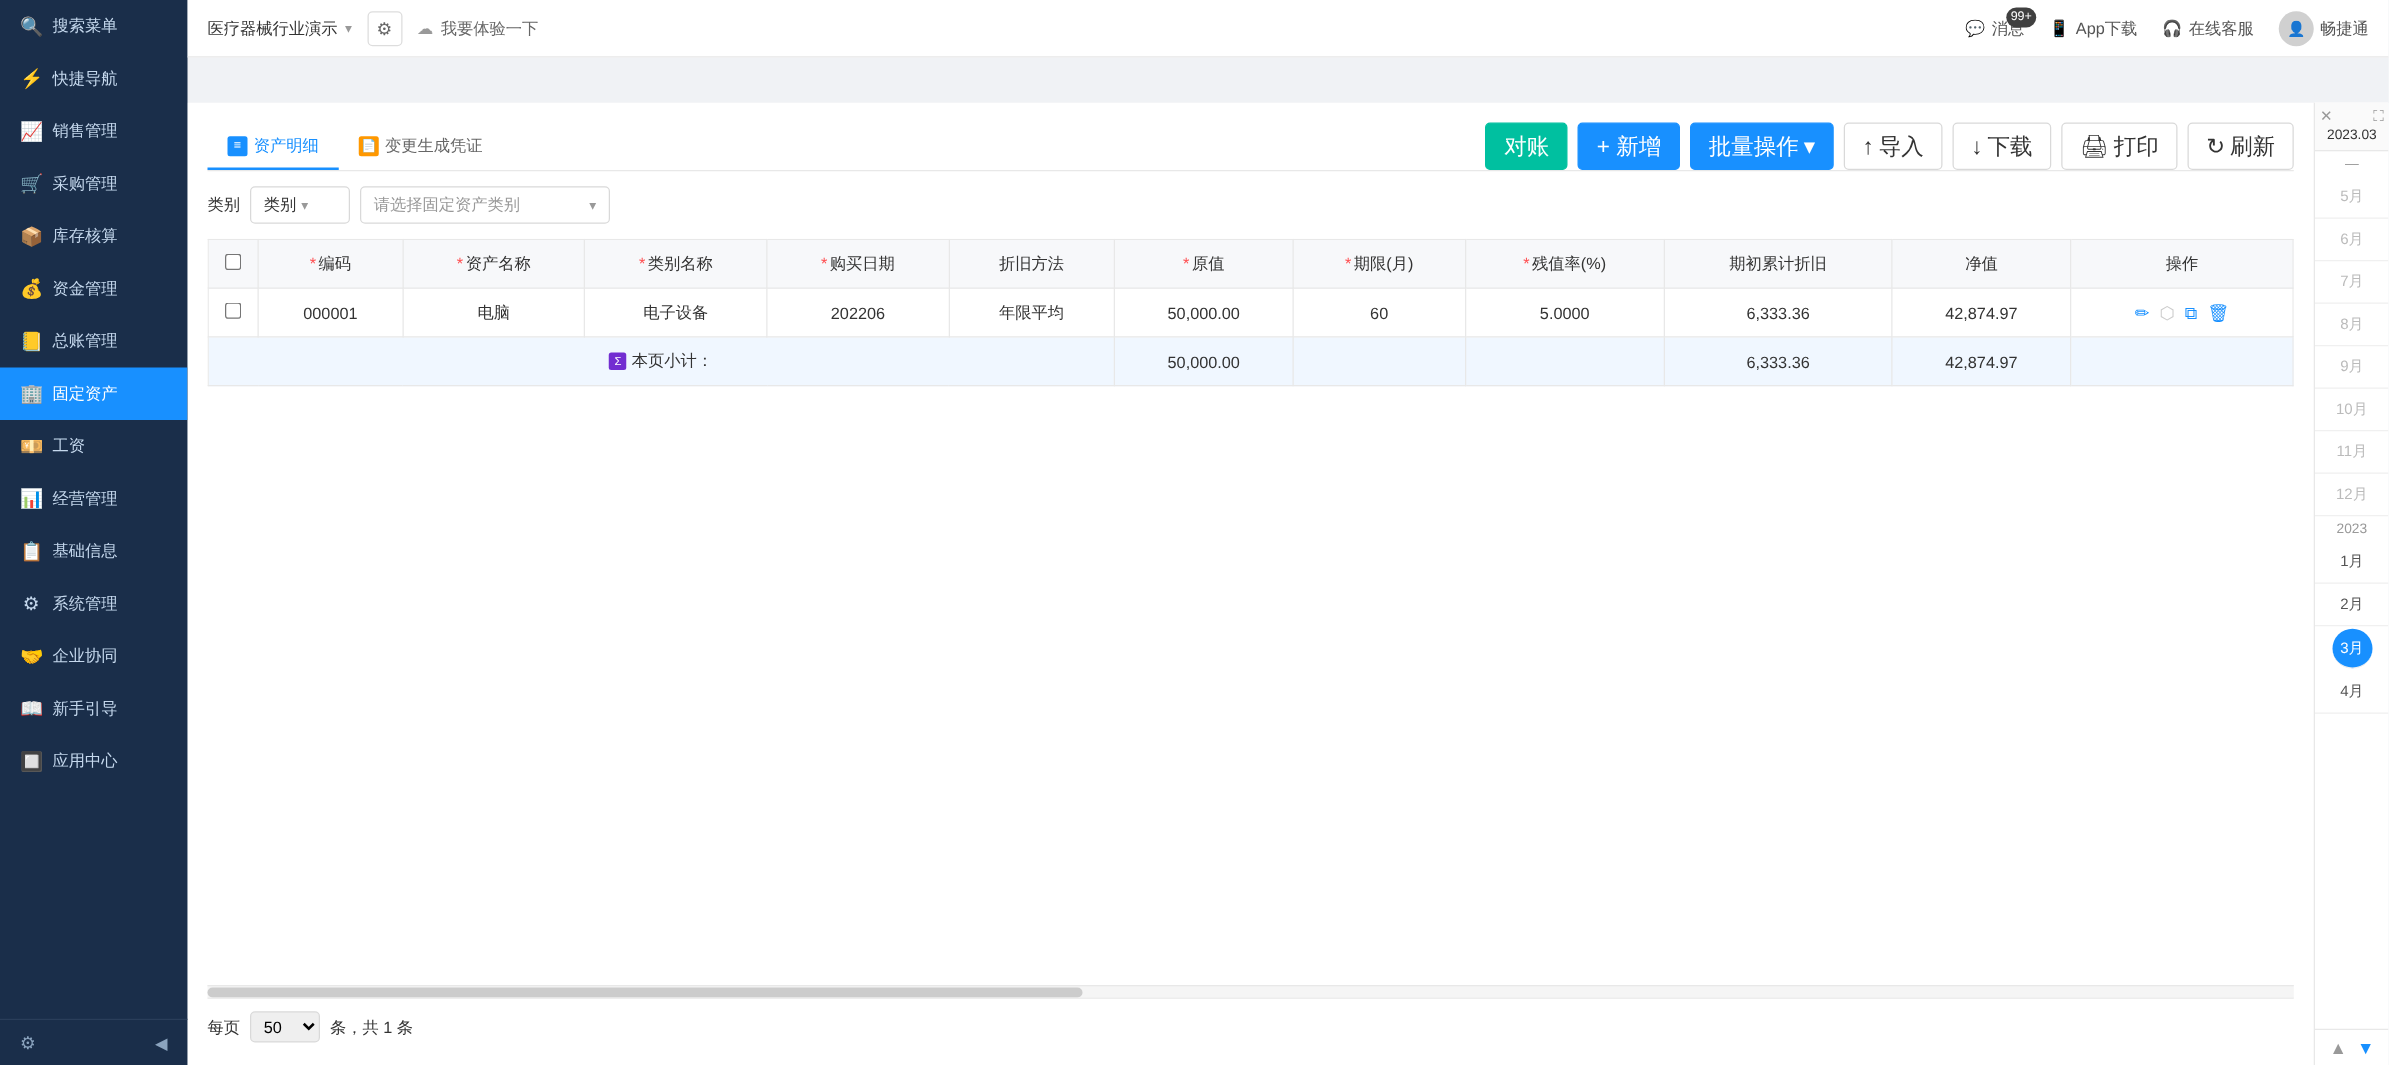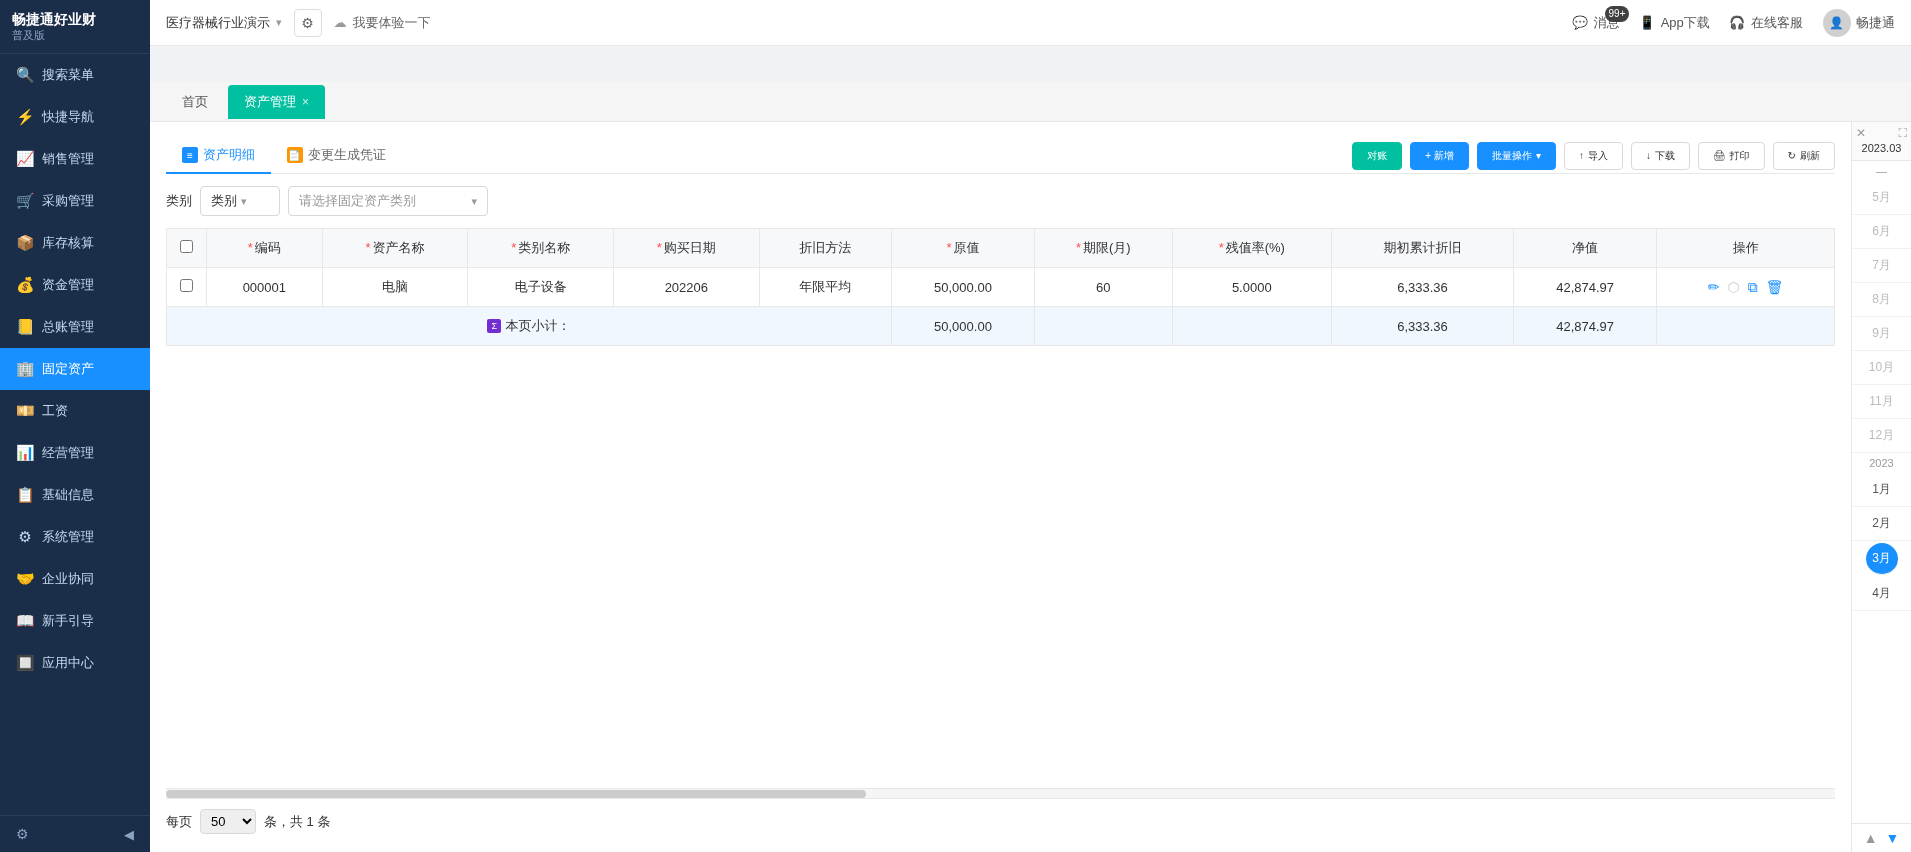--- a/index.html
+++ b/index.html
@@ -222,21 +222,21 @@
     .sub-tab-icon2 {
       width: 16px; height: 16px;
       background: #ff9800;
       border-radius: 2px;
       display: inline-flex; align-items: center; justify-content: center;
       font-size: 10px; color: #fff;
     }
     .btn {
       padding: 6px 14px;
       border-radius: 4px;
-      font-size: 10px;
+      font-size: 18px;
       cursor: pointer;
       border: 1px solid #d9d9d9;
       background: #fff;
       color: #333;
       display: flex; align-items: center; gap: 4px;
     }
     .btn-primary {
       background: #1890ff;
       color: #fff;
       border-color: #1890ff;
@@ -430,24 +430,20 @@
       width: 700px;
       background: #ccc;
       border-radius: 4px;
       margin: 1px 0;
     }
   </style>
 </head>
 <body>
 
 <div class="sidebar">
-  <div class="sidebar-logo">
-    <div class="sidebar-logo-title">畅捷通好业财</div>
-    <div class="sidebar-logo-sub">普及版</div>
-  </div>
   <div class="sidebar-scroll">
     <div class="sidebar-item">
       <span class="icon">🔍</span>
       <span>搜索菜单</span>
     </div>
     <div class="sidebar-item">
       <span class="icon">⚡</span>
       <span>快捷导航</span>
     </div>
     <div class="sidebar-item">
@@ -541,29 +537,20 @@
         <div class="avatar-circle">
           <span>👤</span>
         </div>
         <span>畅捷通</span>
       </div>
     </div>
   </div>
 
   <div class="content">
 
-    <div class="tabs-bar">
-      <div class="tab-item tab-home">
-        <span>首页</span>
-      </div>
-      <div class="tab-item active">
-        <span>资产管理</span>
-        <span class="tab-close">×</span>
-      </div>
-    </div>
 
     <div class="page-content">
       <div class="main-panel">
 
         <div class="sub-tabs">
           <div class="sub-tab active">
             <span class="sub-tab-icon">≡</span>
             <span>资产明细</span>
           </div>
           <div class="sub-tab">

